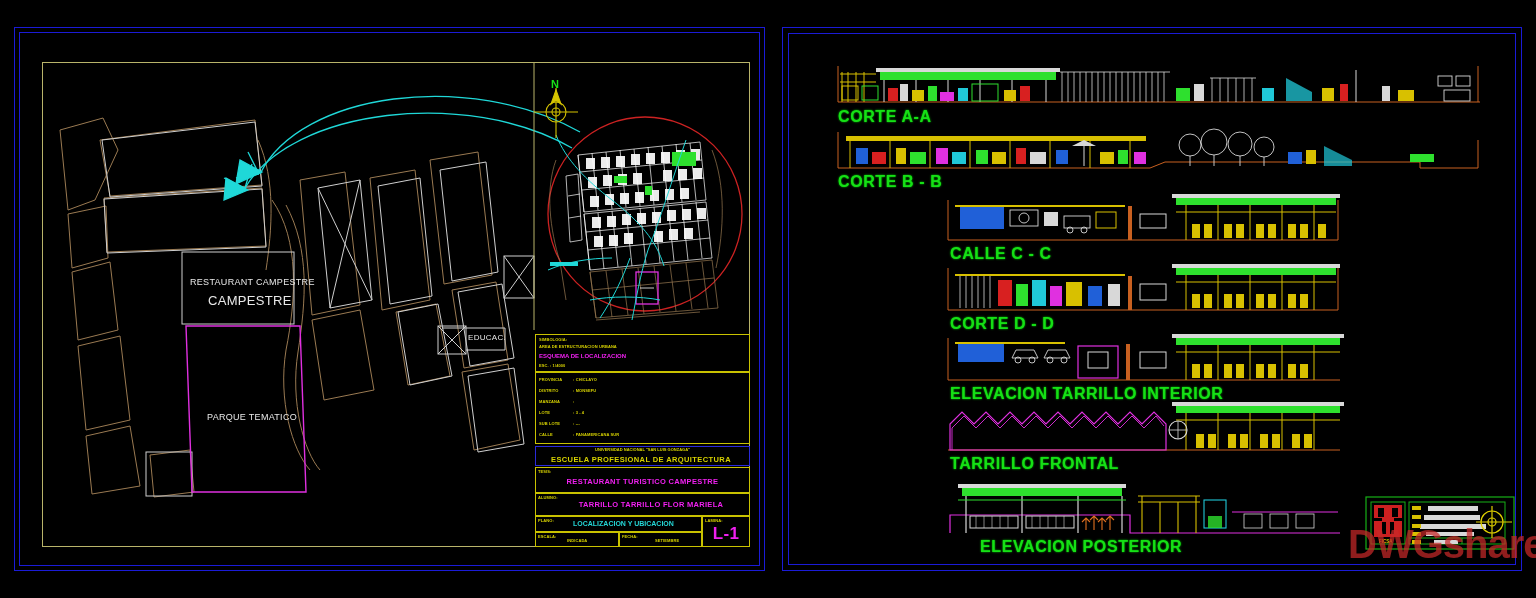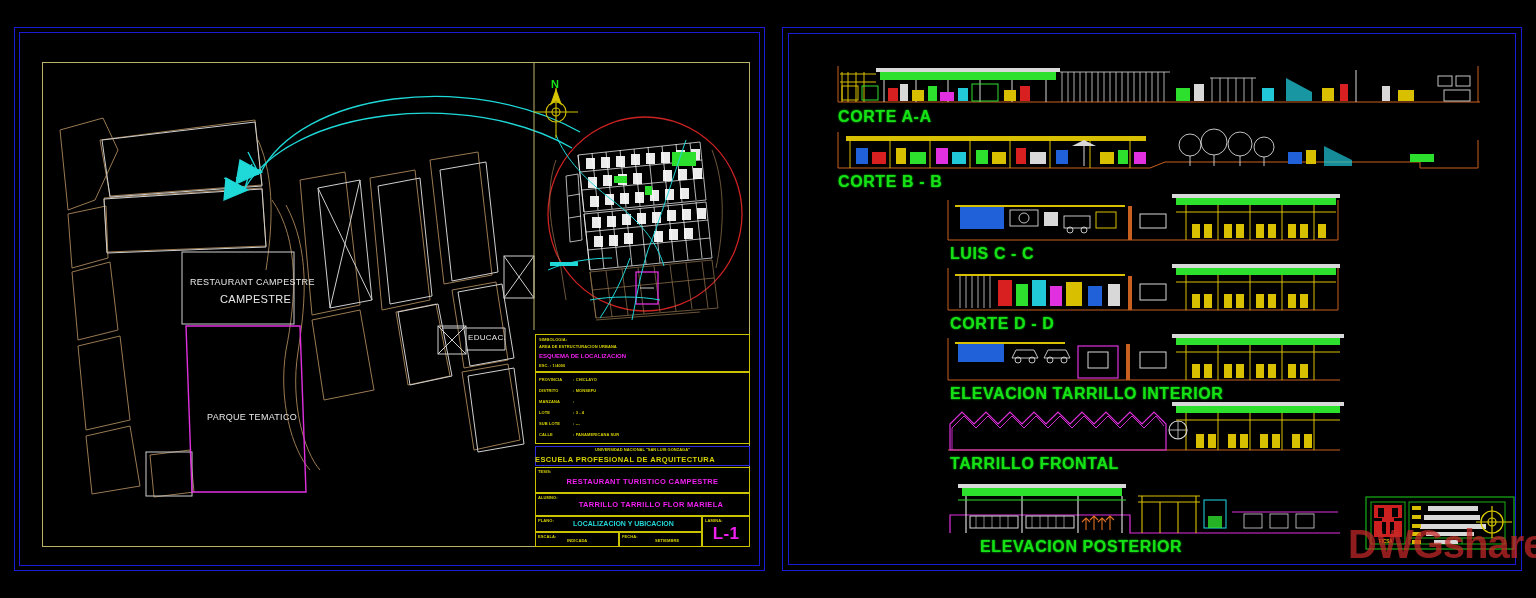--- a/index.html
+++ b/index.html
@@ -203,21 +203,21 @@
     <g stroke="#d6c400" fill="none" stroke-width="1.1">
       <circle cx="556" cy="112" r="10"></circle>
       <circle cx="556" cy="112" r="4"></circle>
       <line x1="556" y1="88" x2="556" y2="138"></line>
       <line x1="534" y1="112" x2="578" y2="112"></line>
       <path d="M556,90 L551,104 L556,100 L561,104 Z" fill="#d6c400"></path>
     </g>
   </svg>
 
   <div class="lbl lbl-white" style="left:190px; top:277px; font-size:9px;">RESTAURANT CAMPESTRE</div>
-  <div class="lbl lbl-white" style="left:208px; top:293px; font-size:11px;margin-left:12px;">CAMPESTRE</div>
+  <div class="lbl lbl-white" style="left:208px; top:293px; font-size:13px;">CAMPESTRE</div>
   <div class="lbl lbl-white" style="left:207px; top:412px; font-size:9px;">PARQUE TEMATICO</div>
   <div class="lbl lbl-white" style="left:468px; top:333px; font-size:8px;">EDUCAC.</div>
   <div class="lbl lbl-n" style="left:551px; top:78px;">N</div>
 
   <div class="tb" style="left:535px; top:334px; width:215px; height:213px;">
 
     <div class="tb-cell" style="left:0; top:0; width:215px; height:38px;"></div>
     <div class="lbl lbl-yellow" style="left:4px; top:3px;">SIMBOLOGIA:</div>
     <div class="lbl lbl-yellow" style="left:4px; top:10px;">AREA DE ESTRUCTURACION URBANA</div>
     <div class="lbl" style="left:4px; top:19px; color:#f020f0; font-size:6px; font-weight:bold;">ESQUEMA DE LOCALIZACION</div>
@@ -246,21 +246,21 @@
         <span class="lbl lbl-yellow" style="left:34px; top:0;">: ---</span>
       </div>
       <div style="position:relative; height:11px;">
         <span class="lbl lbl-yellow" style="left:0; top:0;">CALLE</span>
         <span class="lbl lbl-yellow" style="left:34px; top:0;">: PANAMERICANA SUR</span>
       </div>
     </div>
 
     <div class="tb-band" style="left:0; top:112px; width:215px; height:20px;"></div>
     <div class="lbl" style="left:0; top:113px; width:215px; text-align:center; color:#d6d100; font-size:4px; font-weight:bold;">UNIVERSIDAD NACIONAL "SAN LUIS GONZAGA"</div>
-    <div class="lbl" style="left:0; top:121px; width:179px; text-align:center; color:#d6d100; font-size:7.5px; font-weight:bold; letter-spacing:.4px;">ESCUELA PROFESIONAL DE ARQUITECTURA</div>
+    <div class="lbl" style="left:16px; top:121px; width:179px; text-align:center; color:#d6d100; font-size:7.5px; font-weight:bold; letter-spacing:.4px;">ESCUELA PROFESIONAL DE ARQUITECTURA</div>
 
     <div class="tb-cell" style="left:0; top:133px; width:215px; height:26px;"></div>
     <div class="lbl lbl-yellow" style="left:3px; top:135px;">TESIS:</div>
     <div class="lbl lbl-magenta" style="left:0; top:143px; width:215px; text-align:center; font-size:7.5px;">RESTAURANT TURISTICO CAMPESTRE</div>
 
     <div class="tb-cell" style="left:0; top:159px; width:215px; height:23px;"></div>
     <div class="lbl lbl-yellow" style="left:3px; top:161px;">ALUMNO:</div>
     <div class="lbl lbl-magenta" style="left:0; top:166px; width:224px; text-align:center; font-size:7.5px;padding-left:8px;">TARRILLO TARRILLO FLOR MARIELA</div>
 
     <div class="tb-cell" style="left:0; top:182px; width:167px; height:16px;"></div>
@@ -670,21 +670,21 @@
         <circle cx="1492" cy="522" r="4"></circle>
         <line x1="1492" y1="506" x2="1492" y2="538"></line>
         <line x1="1476" y1="522" x2="1512" y2="522"></line>
       </g>
       <text x="1379" y="543" fill="#d8c000" font-size="4.5" font-family="Liberation Sans, sans-serif" font-weight="bold">FICSA</text>
     </g>
   </svg>
 
   <div class="lbl lbl-green" style="left:838px; top:108px;">CORTE A-A</div>
   <div class="lbl lbl-green" style="left:838px; top:173px;">CORTE B - B</div>
-  <div class="lbl lbl-green" style="left:950px; top:245px;">LUIS C - C</div>
+  <div class="lbl lbl-green" style="left:950px; top:245px;">CALLE C - C</div>
   <div class="lbl lbl-green" style="left:950px; top:315px;">CORTE D - D</div>
   <div class="lbl lbl-green" style="left:950px; top:385px;">ELEVACION TARRILLO INTERIOR</div>
   <div class="lbl lbl-green" style="left:950px; top:455px;">TARRILLO FRONTAL</div>
   <div class="lbl lbl-green" style="left:980px; top:538px;">ELEVACION POSTERIOR</div>
 
   <div class="watermark" style="left:1348px; top:522px;">DWGshare.com</div>
 
 </div>
 
 </body></html>

